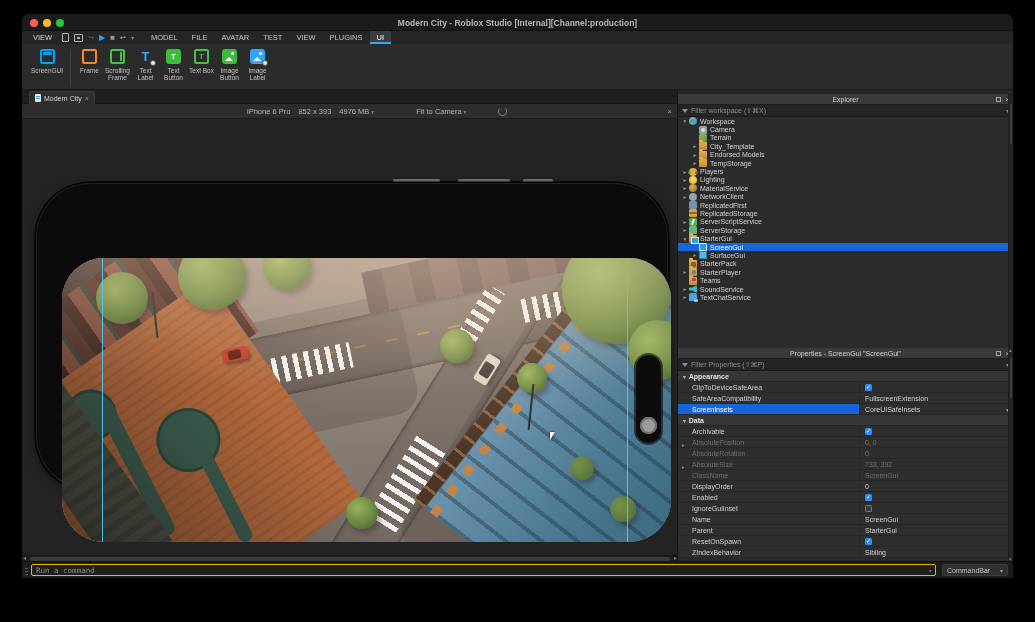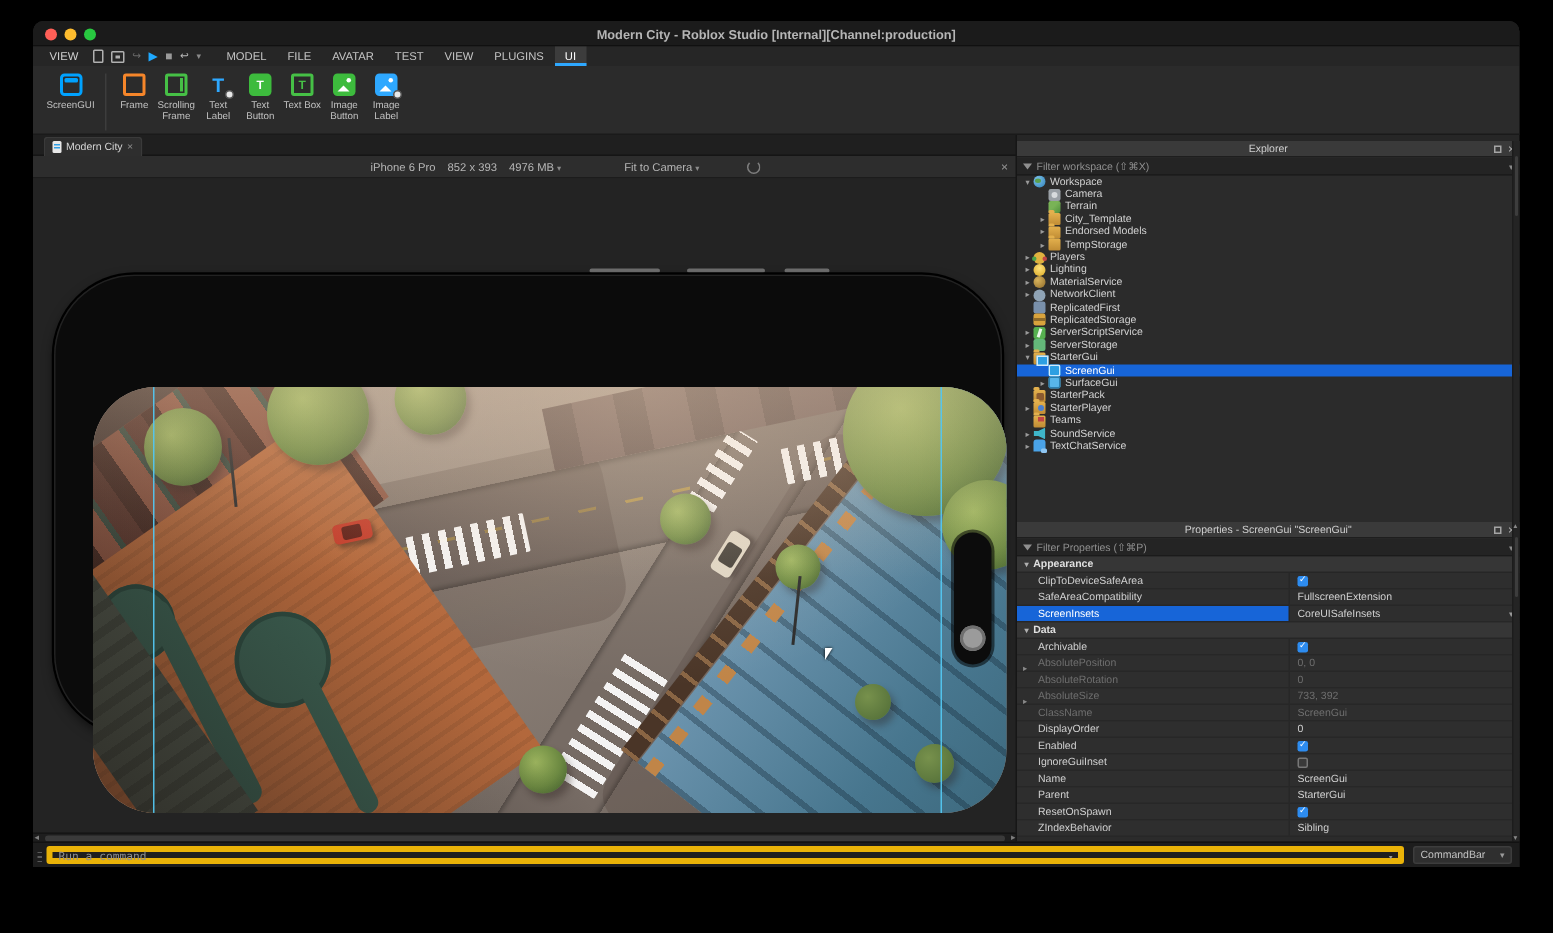--- a/index.html
+++ b/index.html
@@ -213,21 +213,21 @@
 .cb{width:7px;height:7px;border-radius:1.5px;background:#2d8cf0;display:flex;align-items:center;justify-content:center}
 .cb::before{content:"\2713";color:#fff;font-size:6px;line-height:6px}
 .cb.off{background:#3a3a3a;border:1px solid #777}
 .cb.off::before{content:""}
 .pcaret{position:absolute;right:4px}
 .pcaret::before{content:"\25BE";font-size:6px;color:#9a9a9a}
 
 
 .commandbar{position:absolute;left:0;top:547px;width:991px;height:17px;background:#1d1d1d;border-top:1px solid #121212;display:flex;align-items:center}
 .dragdots{width:3px;height:9px;margin-left:3px;background:repeating-linear-gradient(0deg,#5a5a5a 0 1px,transparent 1px 3px)}
-.cmdinput{flex:none;width:905px;height:12px;margin-left:3px;background:#1f1f1f;border:4px solid #eab308;border-radius:2px;display:flex;align-items:center;padding:0 4px;position:relative;font-family:"DejaVu Sans Mono",monospace;font-size:7.5px;color:#8f8f8f}
+.cmdinput{flex:none;width:905px;height:12px;margin-left:3px;background:#1f1f1f;border:1px solid #eab308;border-radius:2px;display:flex;align-items:center;padding:0 4px;position:relative;font-family:"DejaVu Sans Mono",monospace;font-size:7.5px;color:#8f8f8f}
 .cmdinput .pcaret{right:3px}
 .cmdsel{margin-left:6px;width:66px;height:12px;background:#2f2f2f;border:1px solid #3d3d3d;border-radius:2px;display:flex;align-items:center;padding:0 4px;position:relative;font-size:7px;color:#c4c4c4}
 </style>
 </head>
 <body>
 
 <div class="stage">
 <div id="win">
 
   <div class="titlebar">

